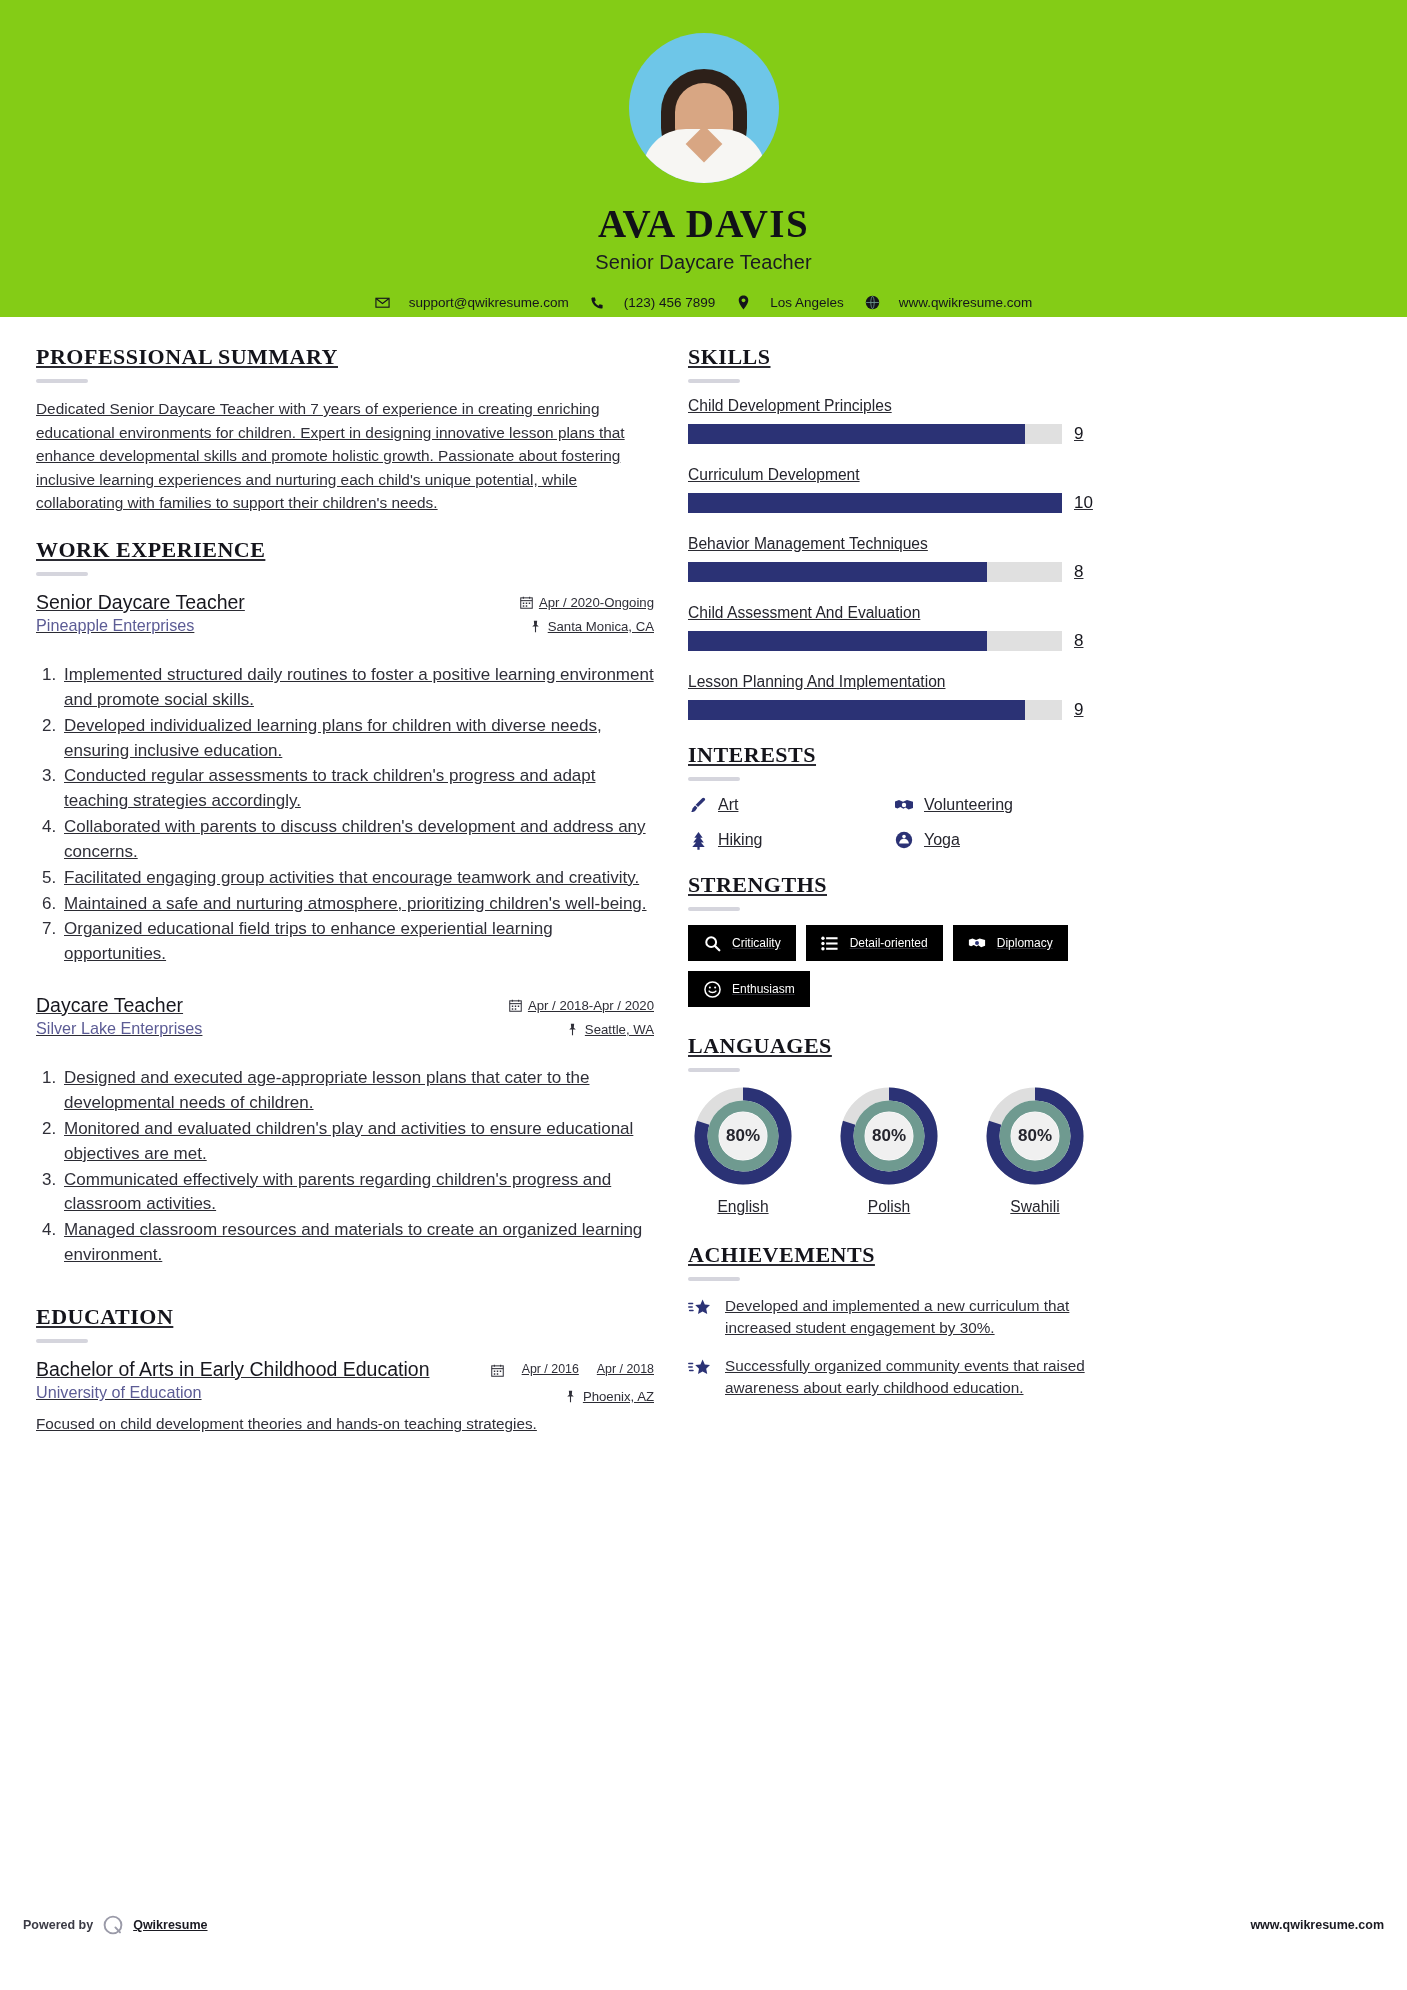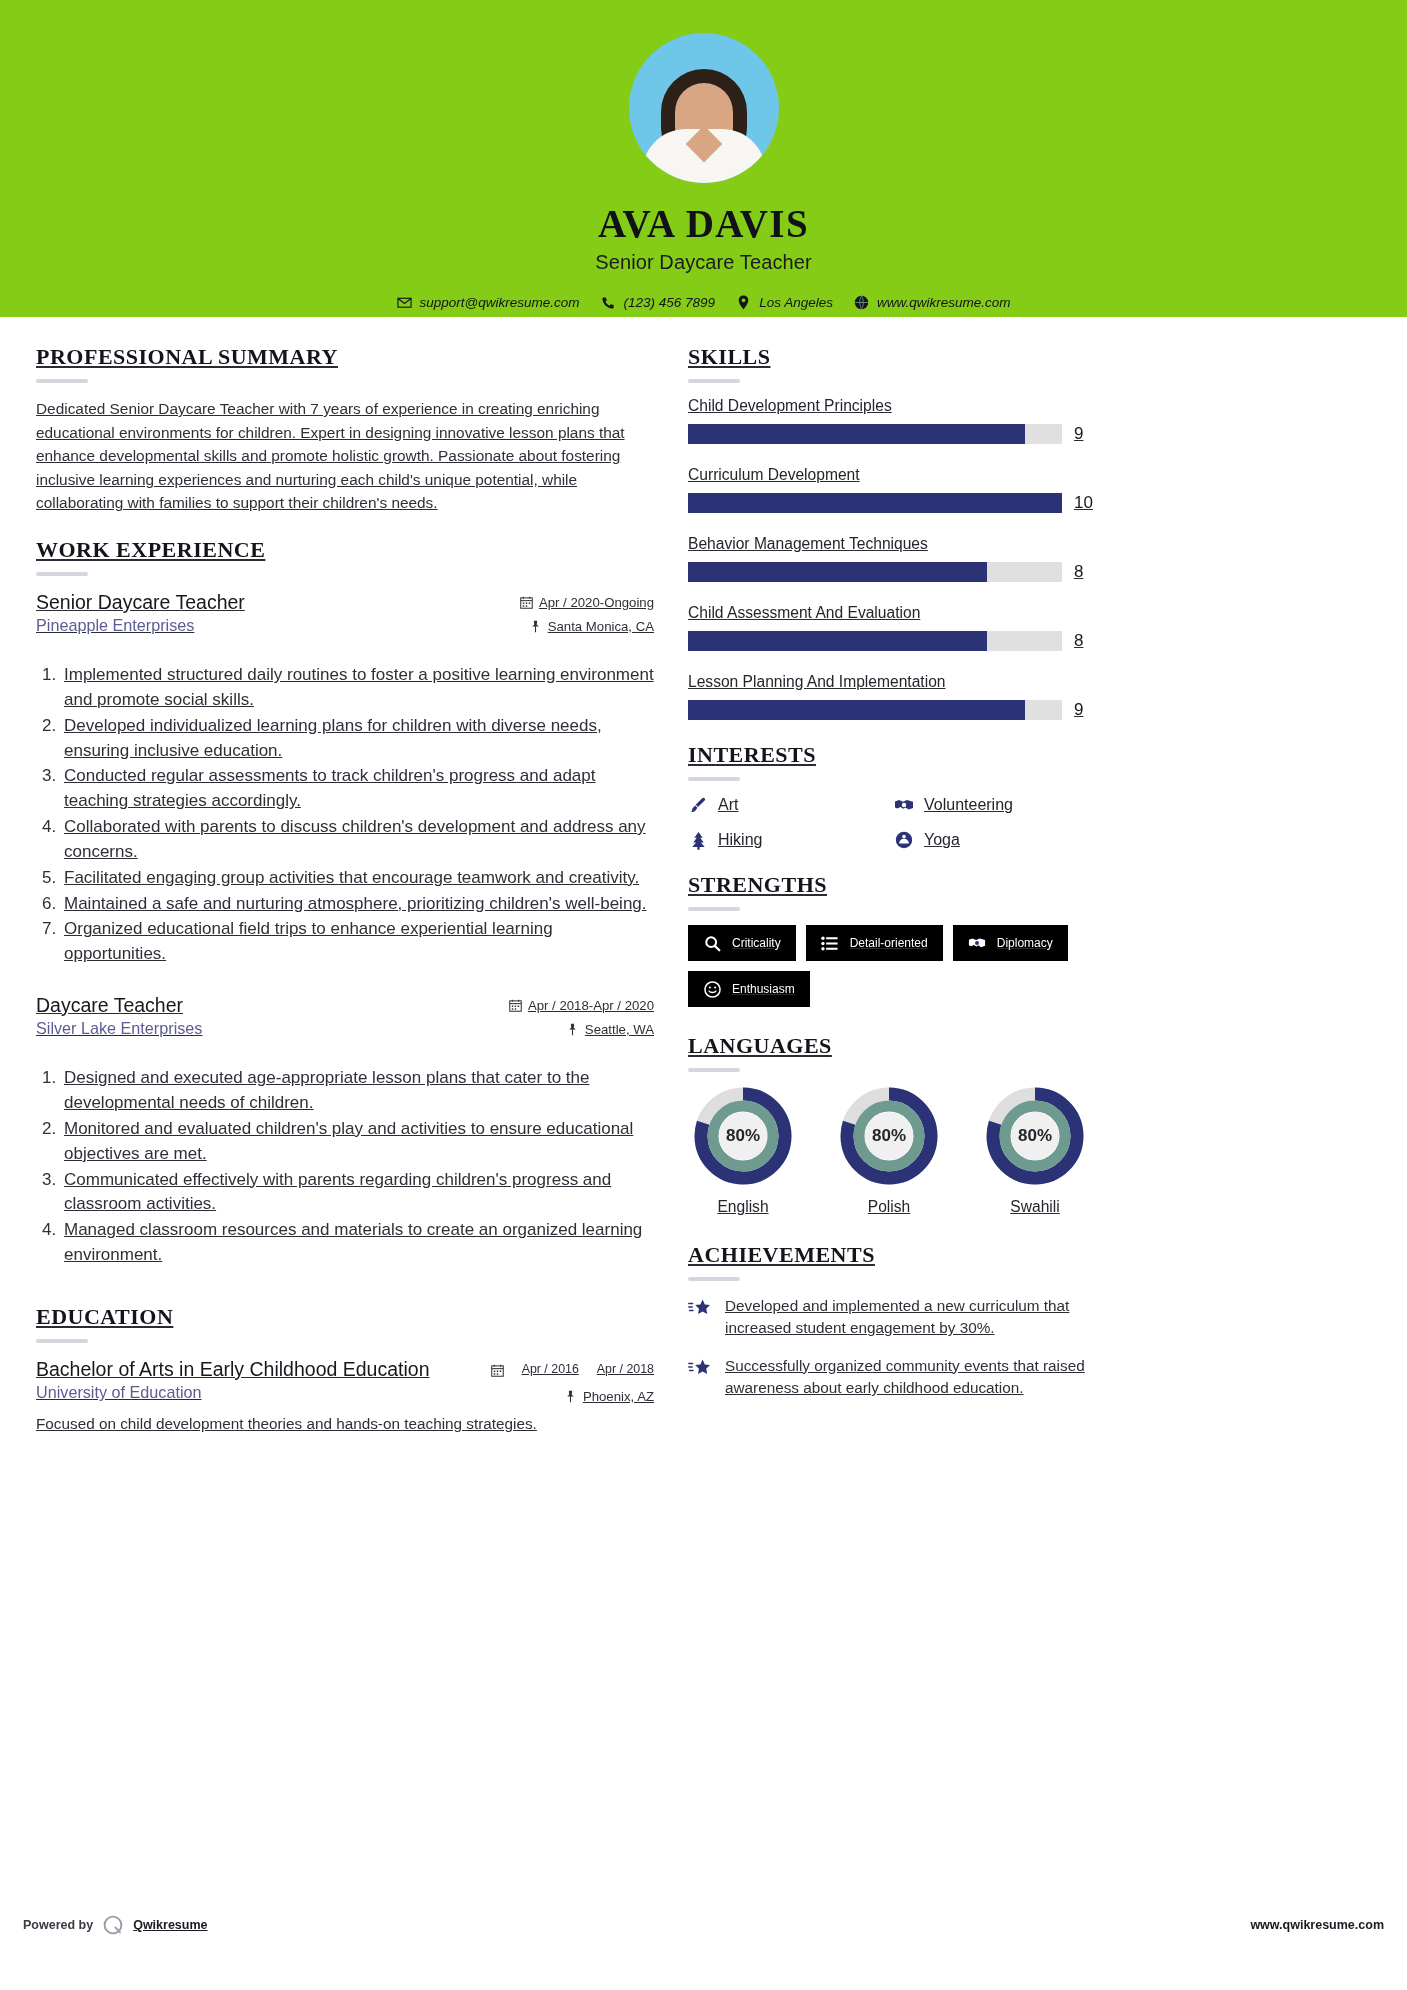--- a/index.html
+++ b/index.html
@@ -94,21 +94,21 @@
     letter-spacing: .1px;
   }
   .contact {
     display: flex;
     align-items: center;
     gap: 9px;
     margin-top: 21px;
     font-size: 13.5px;
     color: #14141b;
   }
-  .contact .c-item { display: flex; align-items: center; gap: 8px; font-style: italic; }
+  .contact .c-item { display: flex; align-items: center; gap: 19px; }
   .contact .c-item + .c-item { margin-left: 12px; }
   .c-ico { width: 15px; height: 15px; display: inline-flex; align-items: center; justify-content: center; }
   .c-ico svg { display: block; }
 
   
   .body {
     display: flex;
     padding: 0 36px;
     gap: 34px;
     text-decoration: underline;

